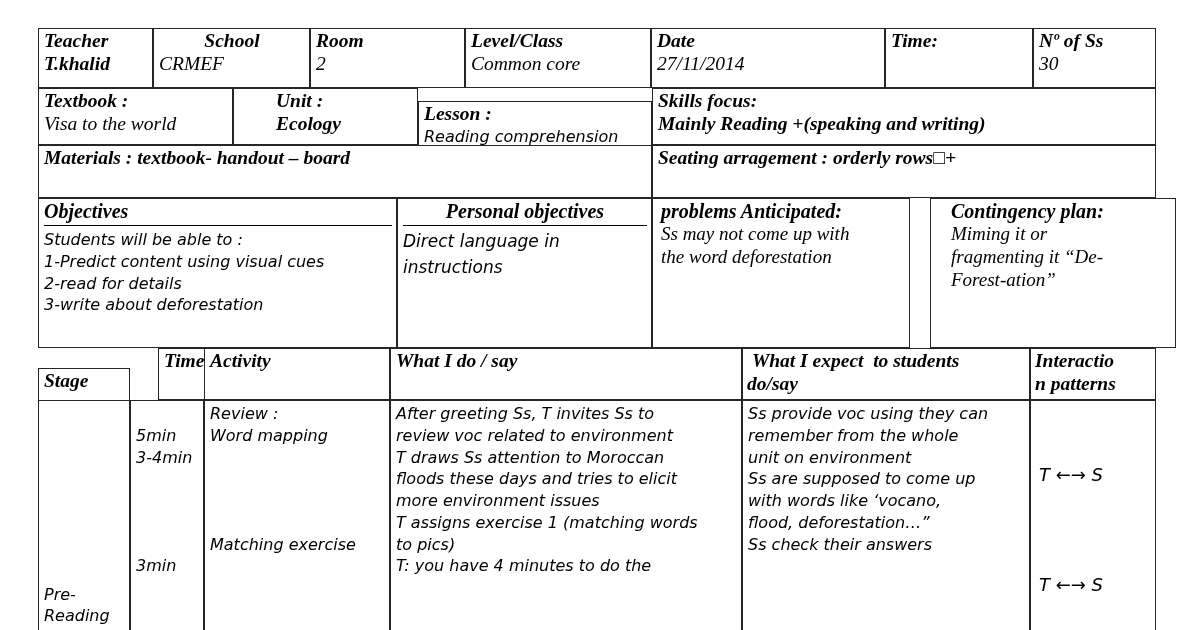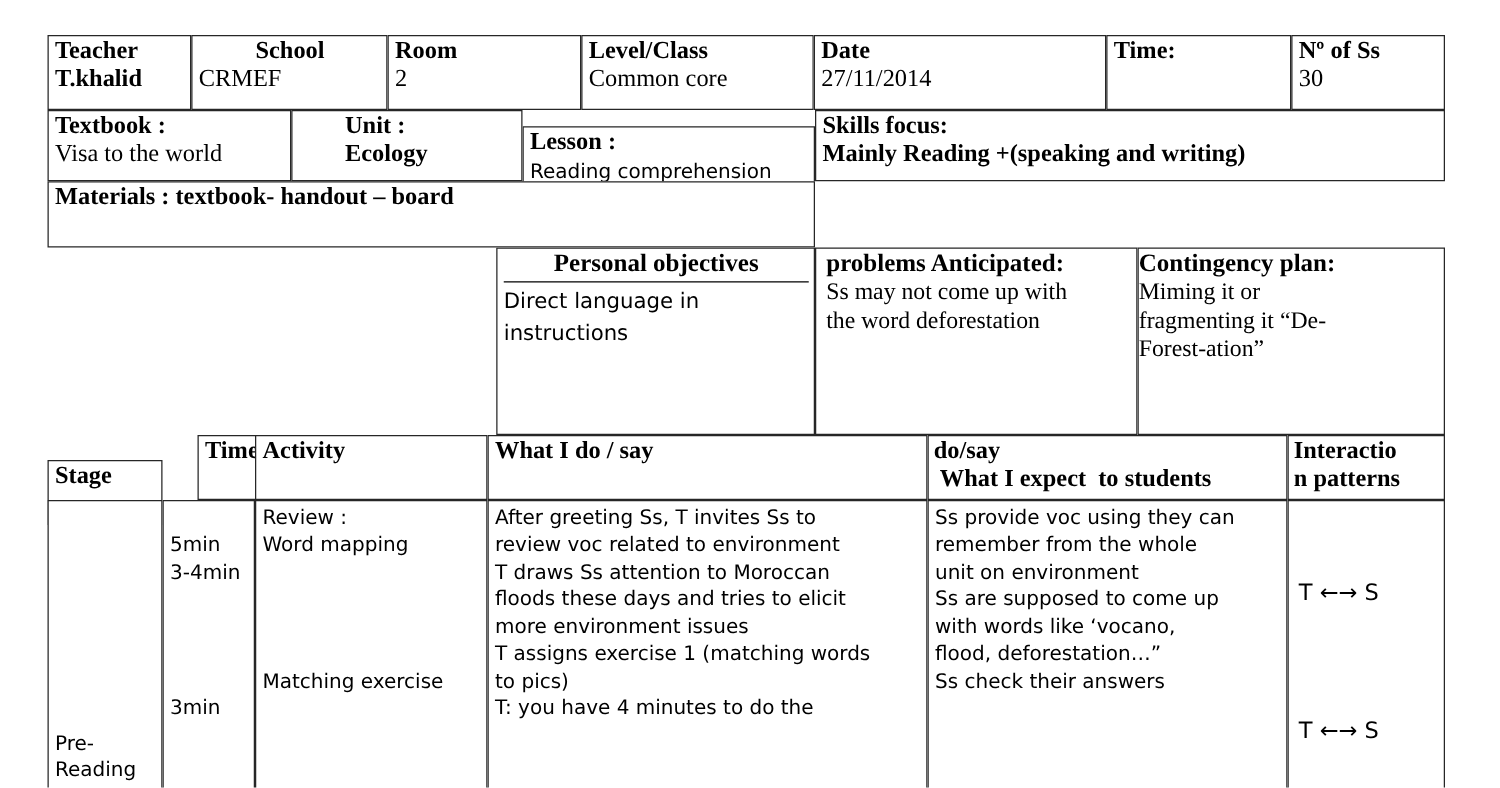--- a/index.html
+++ b/index.html
@@ -13,20 +13,21 @@
     overflow: hidden;
     font-family: "Liberation Serif", serif;
     color: #000000;
   }
 
   .page {
     position: relative;
     width: 951px;
     height: 630px;
     background: #ffffff;
+    font-style: italic;
   }
 
   
   .ser { font-family: "Liberation Serif", serif; }
   
   .sans { font-family: "DejaVu Sans", sans-serif; font-size: 16.5px; line-height: 1.33; }
 </style>
 </head>
 <body>
 
@@ -72,58 +73,71 @@
         <span class="ln lbl">Lesson :</span>
         <span class="ln small-sans">Reading comprehension</span>
       </div>
       <div class="cellbox ser" style="left: 614px; top: 60px; width: 504px; height: 57px;">
         <span class="ln lbl">Skills focus:</span>
         <span class="ln val-b">Mainly Reading +(speaking and writing)</span>
       </div>
       <div class="cellbox ser" style="left: 0px; top: 117px; width: 614px; height: 53px;">
         <span class="ln lbl">Materials : textbook- handout – board</span>
       </div>
+      <div class="cellbox ser" style="left: 614px; top: 117px; width: 504px; height: 53px;">
+        <span class="ln lbl">Seating arragement : orderly rows□+</span>
+      </div>
+      <div class="cellbox ser" style="left: 0px; top: 170px; width: 359px; height: 150px;">
+        <span class="sec-h">Objectives</span>
+        <div class="underline-rule"></div>
+        <div class="small-sans">
+          <span class="ln">Students will be able to :</span>
+          <span class="ln">1-Predict content using visual cues</span>
+          <span class="ln">2-read for details</span>
+          <span class="ln">3-write about deforestation</span>
+        </div>
+      </div>
       <div class="cellbox ser" style="left: 359px; top: 170px; width: 255px; height: 150px;">
         <span class="sec-h c">Personal objectives</span>
         <div class="underline-rule"></div>
         <div class="small-sans" style="font-size:17px;line-height:1.5">
           <span class="ln">Direct language in</span>
           <span class="ln">instructions</span>
         </div>
       </div>
       <div class="cellbox ser" style="left: 614px; top: 170px; width: 258px; height: 150px; padding: 1px 4px 1px 8px;">
         <span class="sec-h">problems Anticipated:</span>
         <div style="font-size:19px;line-height:1.2">
           <span class="ln">Ss may not come up with</span>
           <span class="ln">the word deforestation</span>
         </div>
       </div>
-      <div class="cellbox ser" style="left: 872px; top: 170px; width: 246px; height: 150px; padding: 1px 4px 1px 0;">
+      <div class="cellbox ser" style="left: 892px; top: 170px; width: 246px; height: 150px; padding: 1px 4px 1px 20px;">
         <span class="sec-h">Contingency plan:</span>
         <div style="font-size:19px;line-height:1.2">
           <span class="ln">Miming it or</span>
           <span class="ln">fragmenting it “De-</span>
           <span class="ln">Forest-ation”</span>
         </div>
       </div>
       <div class="cellbox ser" style="left: 0px; top: 320px; width: 92px; height: 52px; margin-top: 20px;">
         <span class="ln lbl">Stage</span>
       </div>
       <div class="cellbox ser" style="left: 92px; top: 320px; width: 74px; height: 52px; margin-left: 28px;">
         <span class="ln lbl">Time</span>
       </div>
       <div class="cellbox ser" style="left: 166px; top: 320px; width: 186px; height: 52px;">
         <span class="ln lbl">Activity</span>
       </div>
       <div class="cellbox ser" style="left: 352px; top: 320px; width: 352px; height: 52px;">
         <span class="ln lbl">What I do / say</span>
       </div>
       <div class="cellbox ser" style="left: 704px; top: 320px; width: 288px; height: 52px; padding: 1px 2px 1px 4px;">
+        <span class="ln lbl"> What I expect  to students</span>
         <span class="ln lbl">do/say</span>
-        <span class="ln lbl"> What I expect  to students</span>
       </div>
       <div class="cellbox ser" style="left: 992px; top: 320px; width: 126px; height: 52px; padding: 1px 2px 1px 4px;">
         <span class="ln lbl">Interactio</span>
         <span class="ln lbl">n patterns</span>
       </div>
       <div class="cellbox sans" style="left: 0px; top: 372px; width: 92px; height: 232px; padding: 2px 4px 2px 5px;">
         <div style="position:absolute;left:5px;bottom:4px;width:86px">
           <span class="ln ">Pre-</span>
           <span class="ln ">Reading</span>
         </div>

